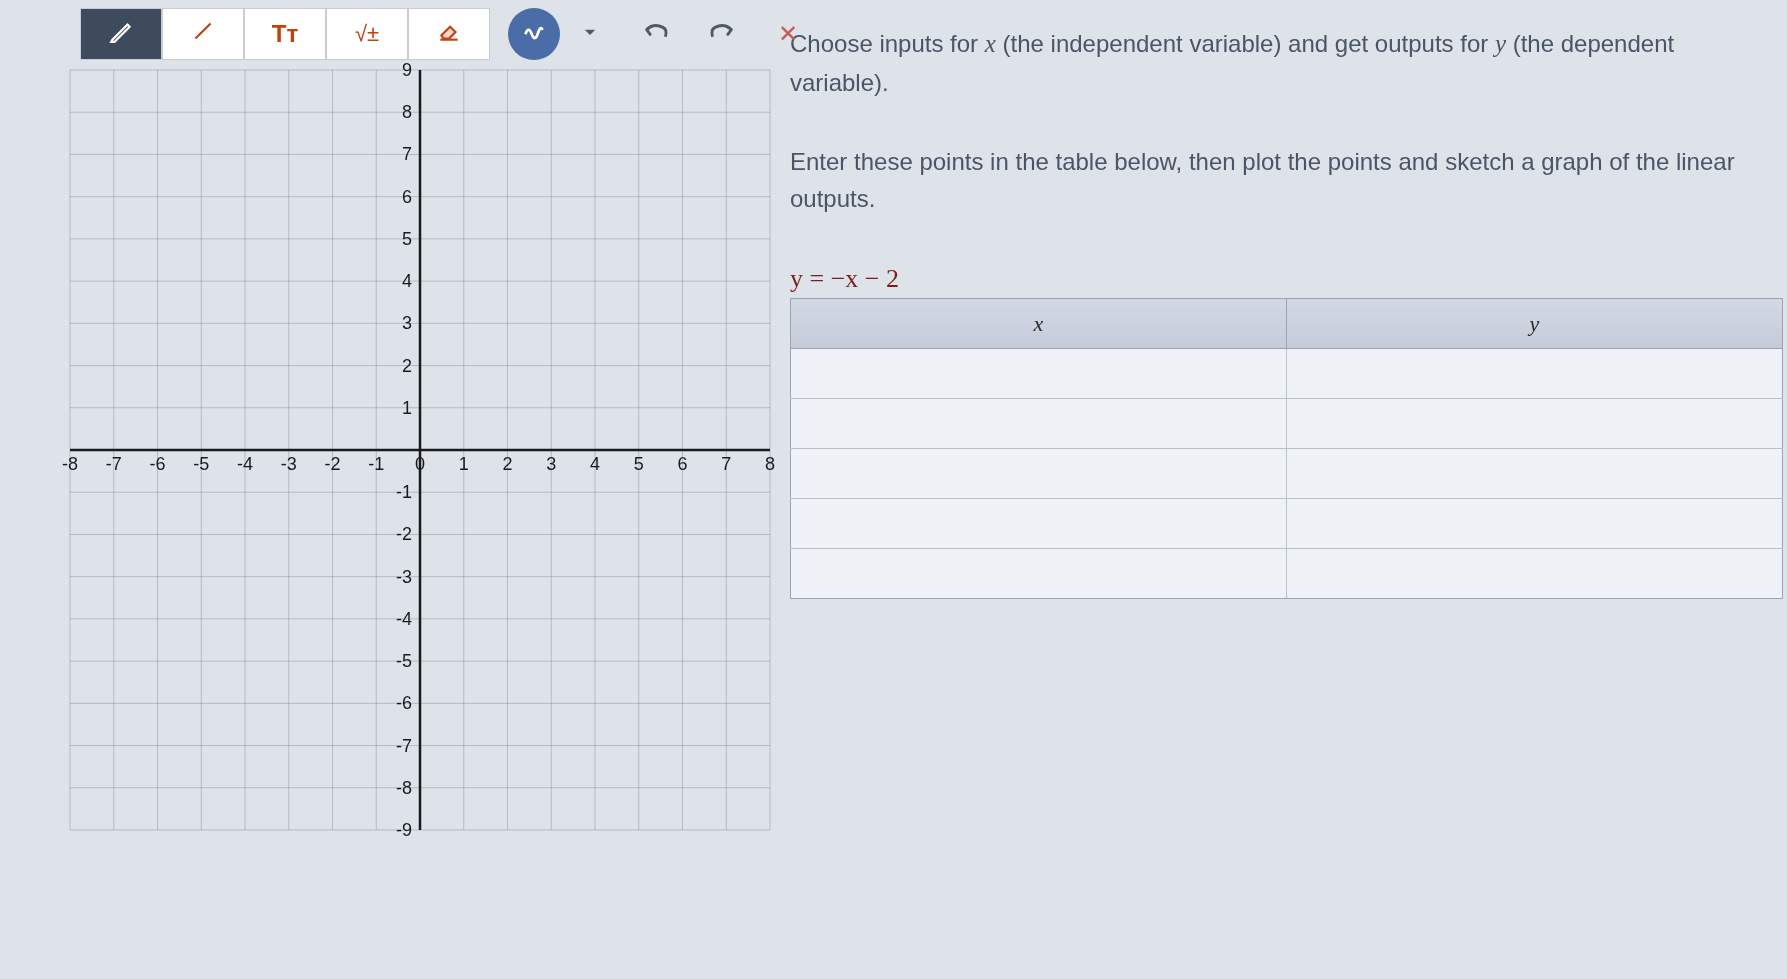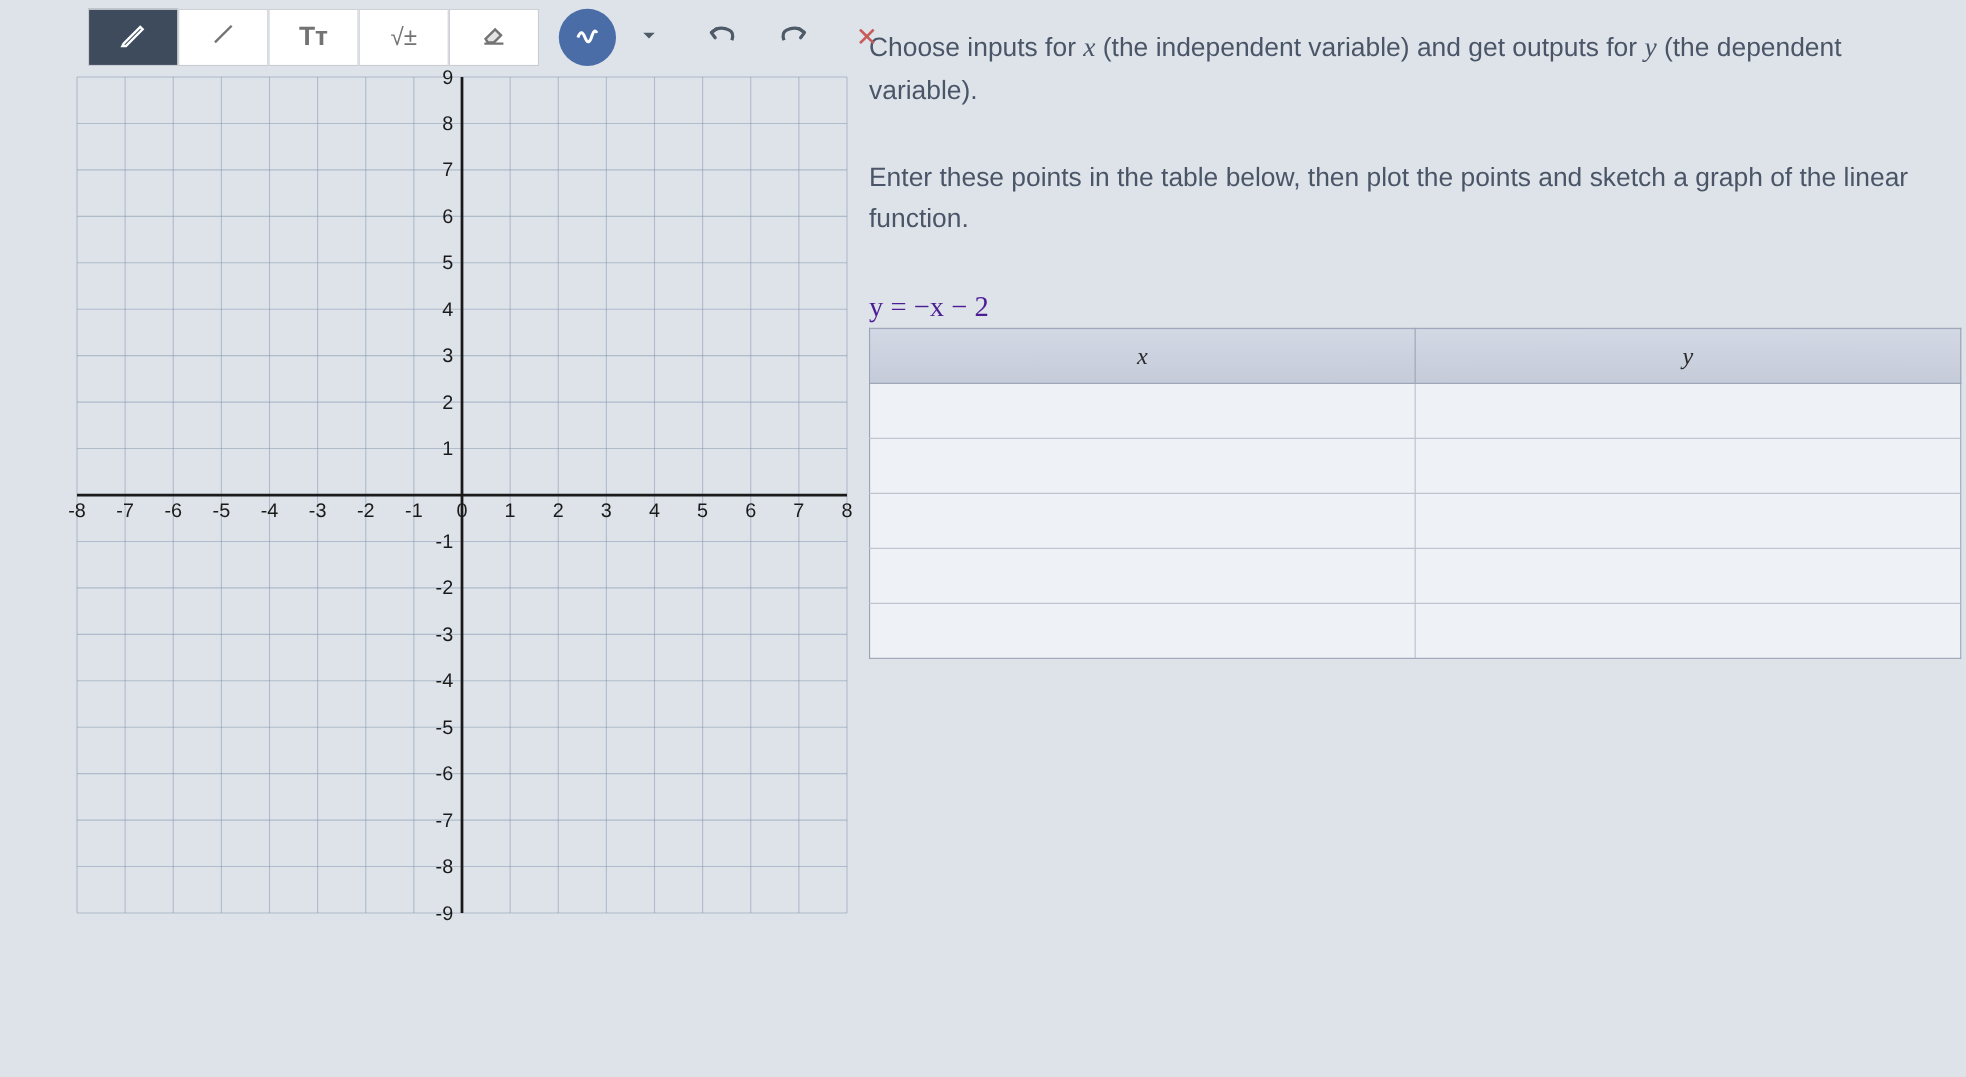--- a/index.html
+++ b/index.html
@@ -22,21 +22,21 @@
     }
     .tool-btn {
       width: 82px;
       height: 52px;
       display: flex;
       align-items: center;
       justify-content: center;
       background: #ffffff;
       border: 1px solid #c8cdd3;
       font-size: 22px;
-      color: #737373;
+      color: #c2410c;
       cursor: pointer;
     }
     .tool-btn.active {
       background: #3d4b5c;
       color: #fff;
     }
     .tool-btn svg { width: 26px; height: 26px; }
     .tool-circle {
       width: 52px;
       height: 52px;
@@ -80,21 +80,21 @@
       right: 20px;
       font-size: 24px;
       color: #4a5568;
       line-height: 1.55;
     }
     .instructions .para { margin-bottom: 42px; }
     .instructions .ital { font-style: italic; font-family: 'Times New Roman', serif; font-size: 25px; }
     .equation {
       font-family: 'Times New Roman', serif;
       font-size: 26px;
-      color: #4c1d95;
+      color: #7f1d1d;
       margin-top: 25px;
       margin-bottom: 30px;
     }
     
     .table-wrap {
       position: absolute;
       top: 298px;
       left: 790px;
       right: 4px;
     }
@@ -269,21 +269,21 @@
         <text x="352" y="58.22222222222222" text-anchor="end" class="axis-label">8</text>
         <text x="352" y="16" text-anchor="end" class="axis-label">9</text>
       </g>
   </svg>
 </div>
 
 <div class="instructions">
   <div class="para">
     <span>Choose inputs for </span><span class="ital">x</span><span> (the independent variable) and get outputs for </span><span class="ital">y</span><span> (the dependent variable).</span>
   </div>
-  <div class="para">Enter these points in the table below, then plot the points and sketch a graph of the linear function.</div>
+  <div class="para">Enter these points in the table below, then plot the points and sketch a graph of the linear outputs.</div>
   <div class="equation">y = −x − 2</div>
 </div>
 
 <div class="table-wrap">
   <table class="data-table">
     <thead>
       <tr>
         <th>x</th>
         <th>y</th>
       </tr>

